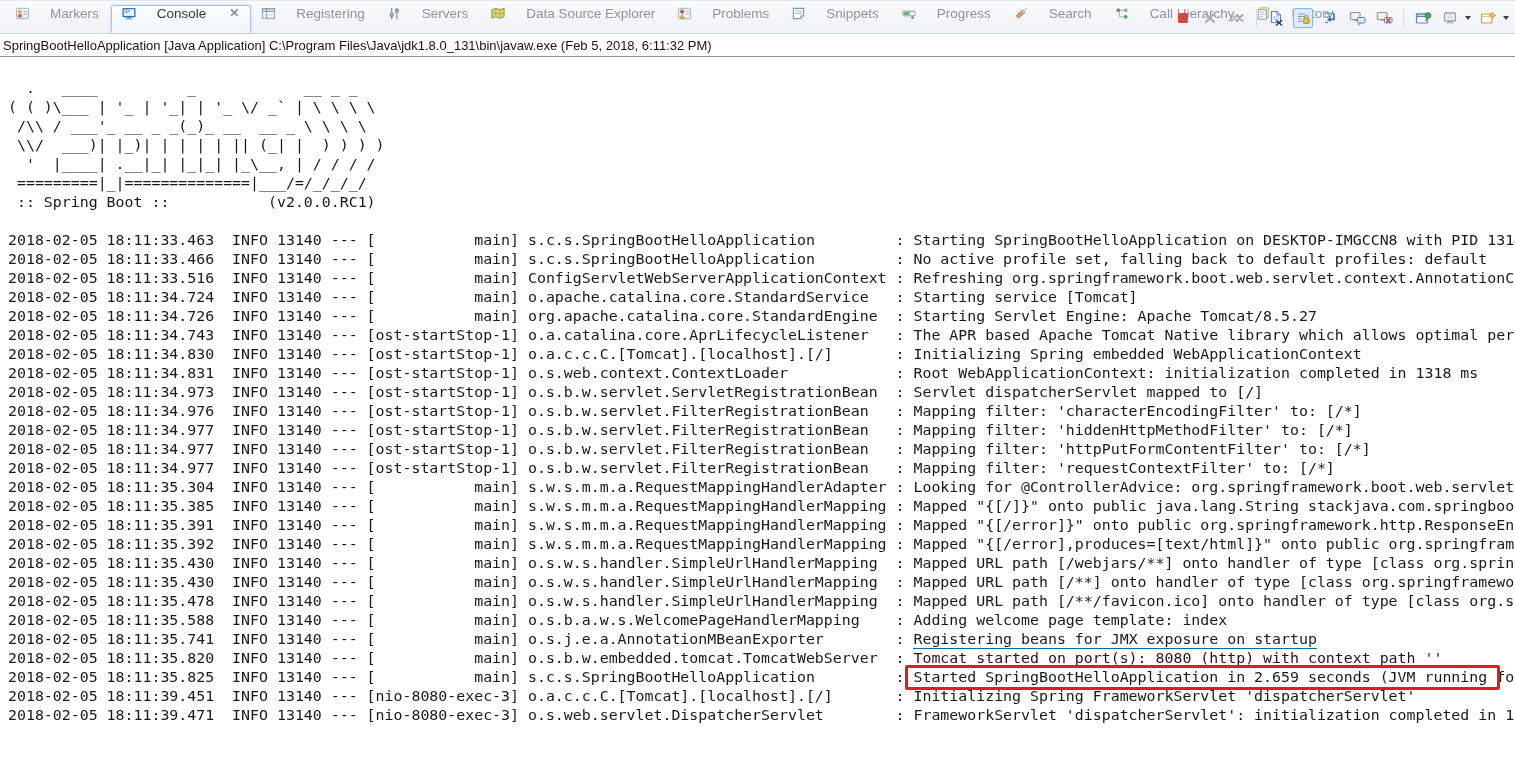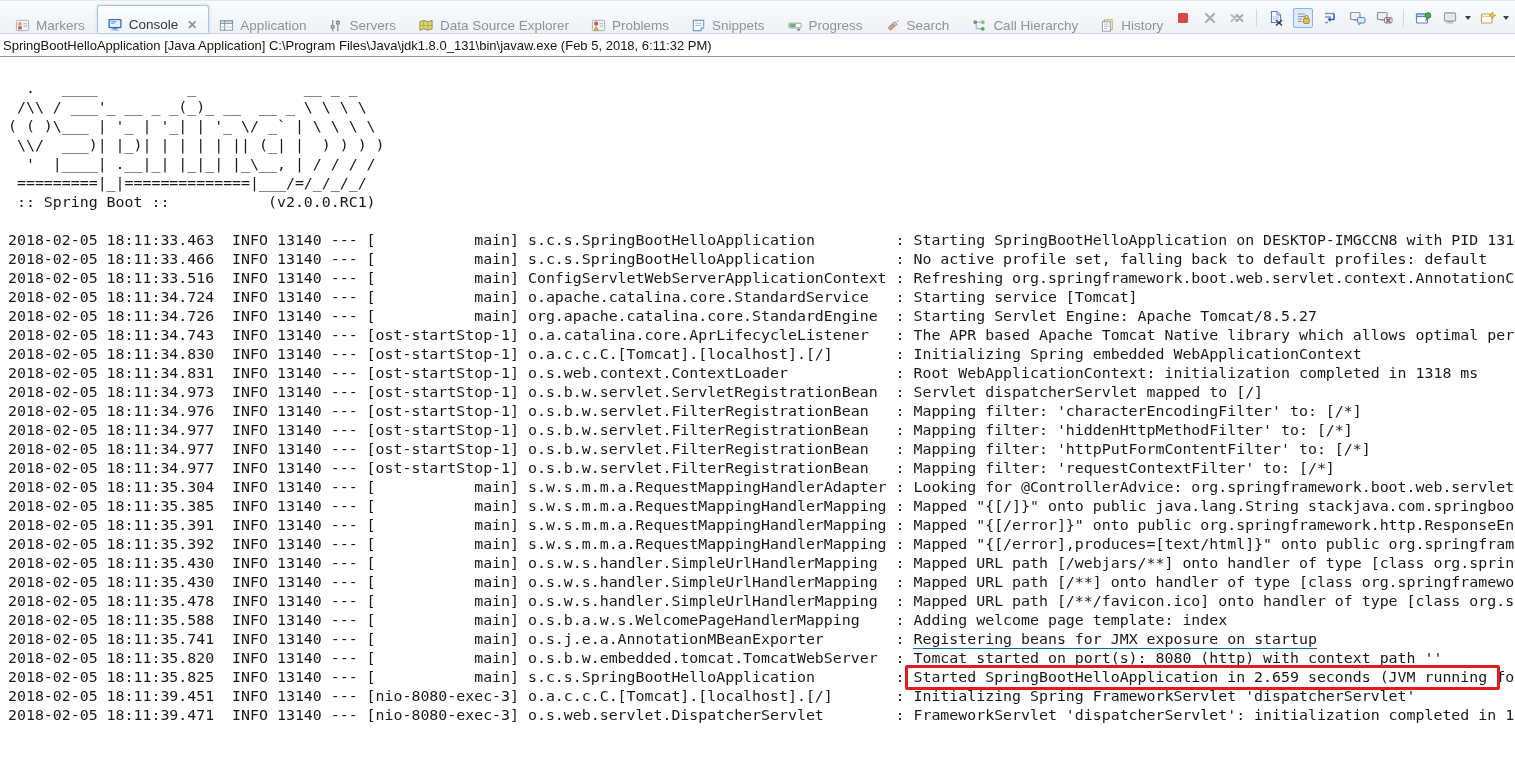--- a/index.html
+++ b/index.html
@@ -6,21 +6,21 @@
   html,body { width:1515px; height:782px; overflow:hidden; background:#ffffff;
               font-family:"Liberation Sans", sans-serif; }
   .app { position:relative; width:1515px; height:782px; background:#fff; }
 
   
   .tabbar { position:absolute; left:0; top:0; width:1515px; height:34px;
             background:linear-gradient(#fafbfd,#eef1f6);
             border-top:1px solid #e3e7ee; border-bottom:1px solid #cdd5e0;
             display:flex; align-items:center; }
   .tabs { display:flex; align-items:center; height:34px; padding-left:5px; }
-  .tab { display:flex; align-items:flex-end; gap:6px; height:28px; margin-top:4px;
+  .tab { display:flex; align-items:flex-start; gap:20px; height:28px; margin-top:4px;
          padding:0 11px 0 9px; color:#8f939c; font-size:13.5px; white-space:nowrap;
          border:1px solid transparent; border-bottom:none; cursor:default; }
   .tab.active { background:linear-gradient(#fdfeff,#f0f5fb); color:#34373d;
                 border:1px solid #aec3dd; border-bottom:1px solid #f4f8fc;
                 border-radius:3px 3px 0 0; box-shadow:0 0 3px rgba(120,160,210,.45); }
   .tab .close { font-size:12px; color:#8a8f99; margin-left:3px; font-weight:bold; }
   .tab svg { flex:0 0 auto; }
 
   
   .toolbar { position:absolute; right:6px; top:0; height:34px; display:flex;
@@ -81,21 +81,21 @@
         <span class="close">✕</span>
       </div>
 
       <div class="tab">
         <svg width="15" height="15" viewBox="0 0 16 16">
             <rect x="1.5" y="3" width="13" height="10" fill="#ffffff" stroke="#8094a8"></rect>
             <rect x="1.5" y="3" width="13" height="3" fill="#cfdded" stroke="#8094a8"></rect>
             <line x1="6" y1="3" x2="6" y2="13" stroke="#8094a8"></line>
             <line x1="1.5" y1="9.5" x2="14.5" y2="9.5" stroke="#c3ccd6"></line>
           </svg>
-        <span>Application</span>
+        <span>Registering</span>
       </div>
 
       <div class="tab">
         <svg width="15" height="15" viewBox="0 0 16 16">
             <line x1="5" y1="2" x2="5" y2="14" stroke="#8a97a6" stroke-width="1.4"></line>
             <line x1="10.5" y1="2" x2="10.5" y2="14" stroke="#8a97a6" stroke-width="1.4"></line>
             <rect x="3.4" y="8.2" width="3.2" height="2.6" fill="#b8c3ce" stroke="#7a8694"></rect>
             <rect x="8.9" y="3.8" width="3.2" height="2.6" fill="#b8c3ce" stroke="#7a8694"></rect>
           </svg>
         <span>Servers</span>
@@ -259,22 +259,22 @@
     </div>
   </div>
 
   <div class="chead">SpringBootHelloApplication [Java Application] C:\Program Files\Java\jdk1.8.0_131\bin\javaw.exe (Feb 5, 2018, 6:11:32 PM)</div>
 
   <div class="edge"></div>
   <div class="cbody">
     <div class="cout">
         <div class="cline">&nbsp;</div>
         <div class="cline">  .   ____          _            __ _ _</div>
+        <div class="cline">( ( )\___ | '_ | '_| | '_ \/ _` | \ \ \ \</div>
         <div class="cline"> /\\ / ___'_ __ _ _(_)_ __  __ _ \ \ \ \</div>
-        <div class="cline">( ( )\___ | '_ | '_| | '_ \/ _` | \ \ \ \</div>
         <div class="cline"> \\/  ___)| |_)| | | | | || (_| |  ) ) ) )</div>
         <div class="cline">  '  |____| .__|_| |_|_| |_\__, | / / / /</div>
         <div class="cline"> =========|_|==============|___/=/_/_/_/</div>
         <div class="cline"> :: Spring Boot ::           (v2.0.0.RC1)</div>
         <div class="cline">&nbsp;</div>
         <div class="cline">2018-02-05 18:11:33.463  INFO 13140 --- [           main] s.c.s.SpringBootHelloApplication         : Starting SpringBootHelloApplication on DESKTOP-IMGCCN8 with PID 13140 (star</div>
         <div class="cline">2018-02-05 18:11:33.466  INFO 13140 --- [           main] s.c.s.SpringBootHelloApplication         : No active profile set, falling back to default profiles: default</div>
         <div class="cline">2018-02-05 18:11:33.516  INFO 13140 --- [           main] ConfigServletWebServerApplicationContext : Refreshing org.springframework.boot.web.servlet.context.AnnotationConfigSer</div>
         <div class="cline">2018-02-05 18:11:34.724  INFO 13140 --- [           main] o.apache.catalina.core.StandardService   : Starting service [Tomcat]</div>
         <div class="cline">2018-02-05 18:11:34.726  INFO 13140 --- [           main] org.apache.catalina.core.StandardEngine  : Starting Servlet Engine: Apache Tomcat/8.5.27</div>

